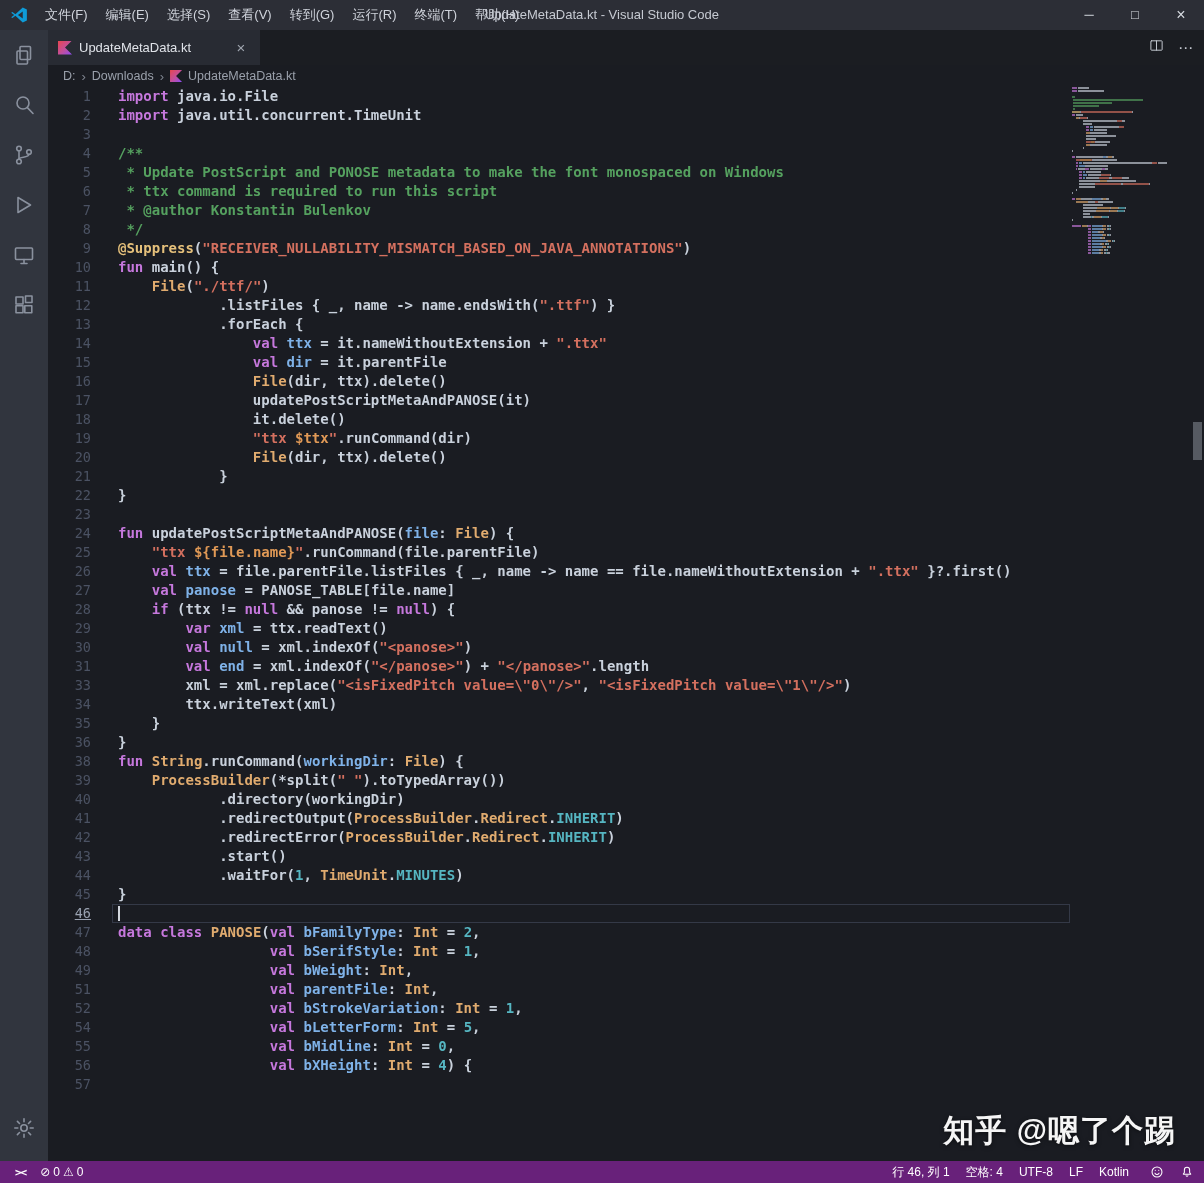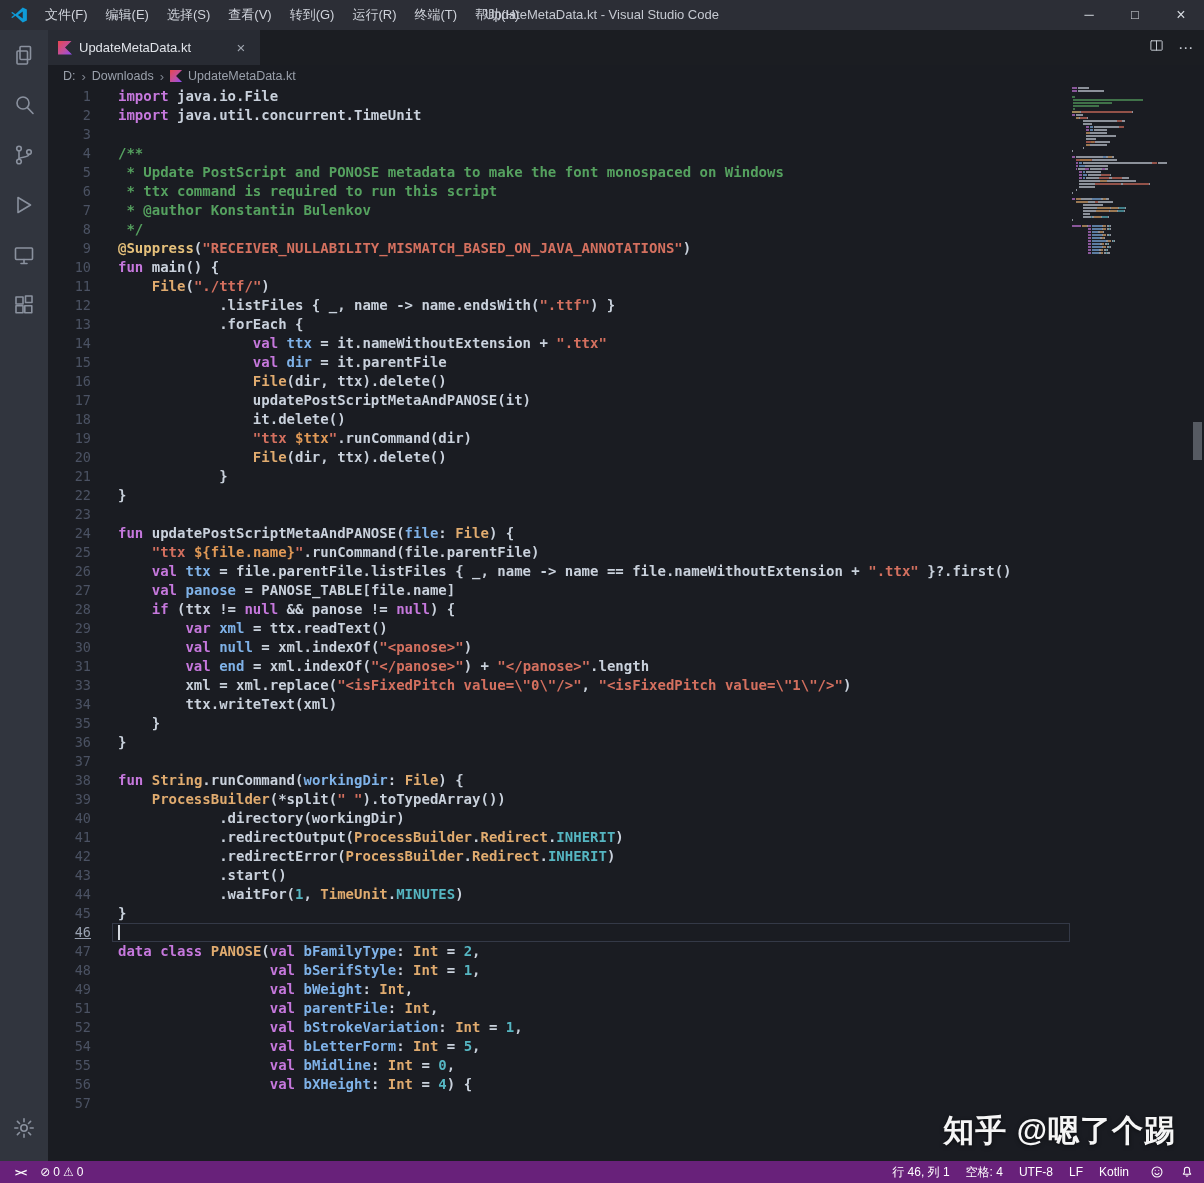--- a/index.html
+++ b/index.html
@@ -226,21 +226,20 @@
             <div class="code-line"><span class="ln">26</span><span class="lt"><span class="tok-p">    </span><span class="tok-k">val</span><span class="tok-p"> </span><span class="tok-v">ttx</span><span class="tok-p"> = file.parentFile.listFiles { _, name -&gt; name == file.nameWithoutExtension + </span><span class="tok-s">".ttx"</span><span class="tok-p"> }?.first()</span></span></div>
             <div class="code-line"><span class="ln">27</span><span class="lt"><span class="tok-p">    </span><span class="tok-k">val</span><span class="tok-p"> </span><span class="tok-v">panose</span><span class="tok-p"> = PANOSE_TABLE[file.name]</span></span></div>
             <div class="code-line"><span class="ln">28</span><span class="lt"><span class="tok-p">    </span><span class="tok-k">if</span><span class="tok-p"> (ttx != </span><span class="tok-k">null</span><span class="tok-p"> &amp;&amp; panose != </span><span class="tok-k">null</span><span class="tok-p">) {</span></span></div>
             <div class="code-line"><span class="ln">29</span><span class="lt"><span class="tok-p">        </span><span class="tok-k">var</span><span class="tok-p"> </span><span class="tok-v">xml</span><span class="tok-p"> = ttx.readText()</span></span></div>
             <div class="code-line"><span class="ln">30</span><span class="lt"><span class="tok-p">        </span><span class="tok-k">val</span><span class="tok-p"> </span><span class="tok-v">null</span><span class="tok-p"> = xml.indexOf(</span><span class="tok-s">"&lt;panose&gt;"</span><span class="tok-p">)</span></span></div>
             <div class="code-line"><span class="ln">31</span><span class="lt"><span class="tok-p">        </span><span class="tok-k">val</span><span class="tok-p"> </span><span class="tok-v">end</span><span class="tok-p"> = xml.indexOf(</span><span class="tok-s">"&lt;/panose&gt;"</span><span class="tok-p">) + </span><span class="tok-s">"&lt;/panose&gt;"</span><span class="tok-p">.length</span></span></div>
             <div class="code-line"><span class="ln">33</span><span class="lt"><span class="tok-p">        xml = xml.replace(</span><span class="tok-s">"&lt;isFixedPitch value=\"0\"/&gt;"</span><span class="tok-p">, </span><span class="tok-s">"&lt;isFixedPitch value=\"1\"/&gt;"</span><span class="tok-p">)</span></span></div>
             <div class="code-line"><span class="ln">34</span><span class="lt"><span class="tok-p">        ttx.writeText(xml)</span></span></div>
             <div class="code-line"><span class="ln">35</span><span class="lt"><span class="tok-p">    }</span></span></div>
             <div class="code-line"><span class="ln">36</span><span class="lt"><span class="tok-p">}</span></span></div>
-            <div class="code-line"><span class="ln">37</span><span class="lt"></span></div>
             <div class="code-line"><span class="ln">38</span><span class="lt"><span class="tok-k">fun</span><span class="tok-p"> </span><span class="tok-t">String</span><span class="tok-p">.runCommand(</span><span class="tok-v">workingDir</span><span class="tok-p">: </span><span class="tok-t">File</span><span class="tok-p">) {</span></span></div>
             <div class="code-line"><span class="ln">39</span><span class="lt"><span class="tok-p">    </span><span class="tok-t">ProcessBuilder</span><span class="tok-p">(*split(</span><span class="tok-s">" "</span><span class="tok-p">).toTypedArray())</span></span></div>
             <div class="code-line"><span class="ln">40</span><span class="lt"><span class="tok-p">            .directory(workingDir)</span></span></div>
             <div class="code-line"><span class="ln">41</span><span class="lt"><span class="tok-p">            .redirectOutput(</span><span class="tok-t">ProcessBuilder</span><span class="tok-p">.</span><span class="tok-t">Redirect</span><span class="tok-p">.</span><span class="tok-n">INHERIT</span><span class="tok-p">)</span></span></div>
             <div class="code-line"><span class="ln">42</span><span class="lt"><span class="tok-p">            .redirectError(</span><span class="tok-t">ProcessBuilder</span><span class="tok-p">.</span><span class="tok-t">Redirect</span><span class="tok-p">.</span><span class="tok-n">INHERIT</span><span class="tok-p">)</span></span></div>
             <div class="code-line"><span class="ln">43</span><span class="lt"><span class="tok-p">            .start()</span></span></div>
             <div class="code-line"><span class="ln">44</span><span class="lt"><span class="tok-p">            .waitFor(</span><span class="tok-n">1</span><span class="tok-p">, </span><span class="tok-t">TimeUnit</span><span class="tok-p">.</span><span class="tok-n">MINUTES</span><span class="tok-p">)</span></span></div>
             <div class="code-line"><span class="ln">45</span><span class="lt"><span class="tok-p">}</span></span></div>
             <div class="code-line current"><span class="ln">46</span><span class="lt"><span class="cursor"></span></span></div>
             <div class="code-line"><span class="ln">47</span><span class="lt"><span class="tok-k">data class</span><span class="tok-p"> </span><span class="tok-t">PANOSE</span><span class="tok-p">(</span><span class="tok-k">val</span><span class="tok-p"> </span><span class="tok-v">bFamilyType</span><span class="tok-p">: </span><span class="tok-t">Int</span><span class="tok-p"> = </span><span class="tok-n">2</span><span class="tok-p">,</span></span></div>

